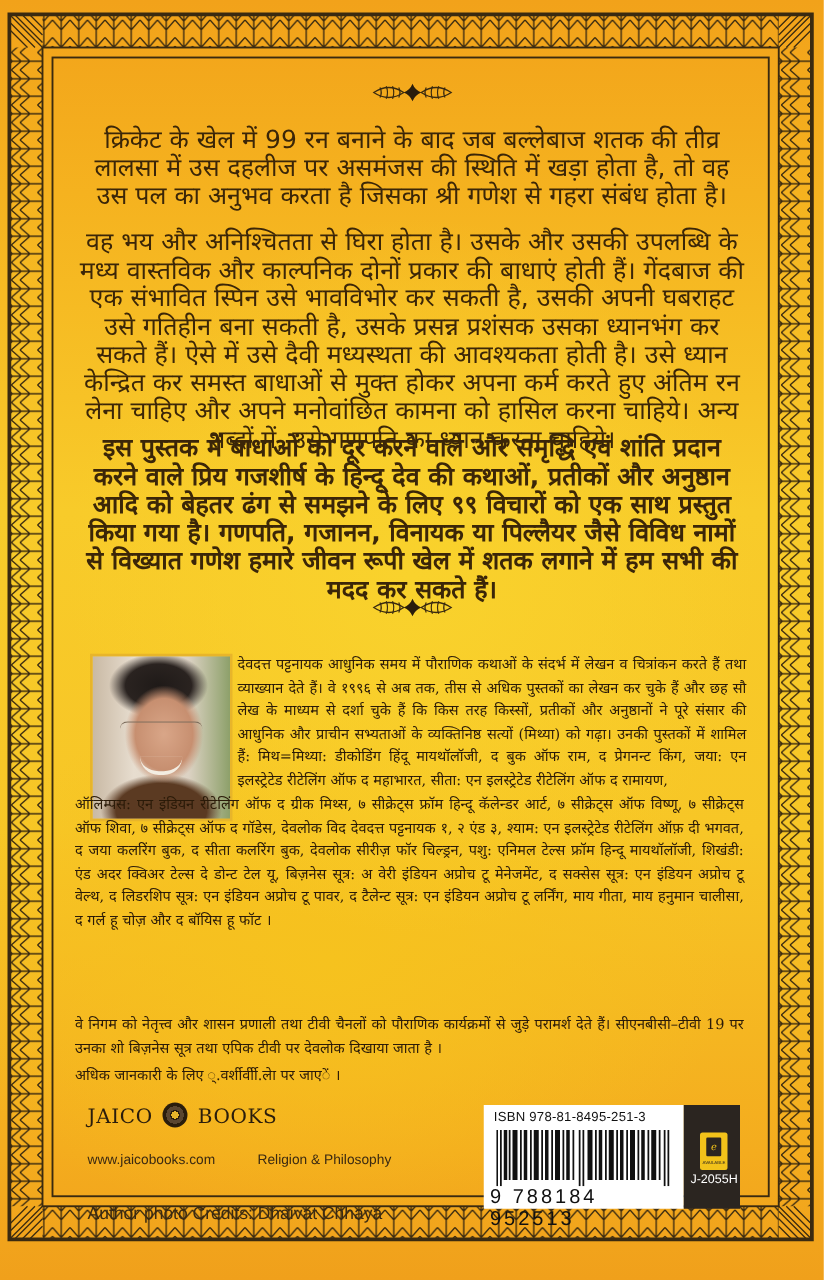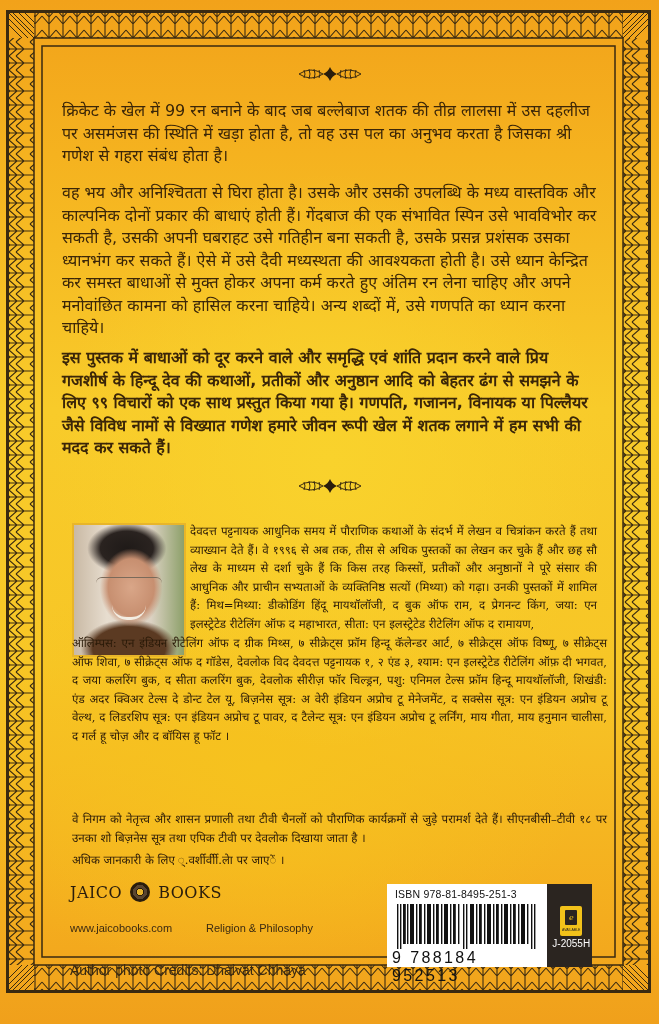--- a/index.html
+++ b/index.html
@@ -15,26 +15,26 @@
   .frame-outer {
     position:absolute; left:6px; top:10px; width:645px; height:983px;
     border:2px solid #3a2a10; box-sizing:border-box;
   }
   .ornament {
     position:absolute; left:50%; transform:translateX(-50%);
     width:70px; height:20px;
   }
   .para {
     position:absolute; left:62px; width:535px;
-    font-size:16px; line-height:22.5px; text-align:left;
+    font-size:20px; line-height:22.5px; text-align:center;
     color:#3b2608;
   }
   .para.bold { font-weight:bold; color:#3b2608; }
   .bio {
-    position:absolute; left:72px; width:535px;
+    position:absolute; left:60px; width:535px;
     font-family: "DejaVu Serif", serif;
     font-size:11.6px; line-height:18.5px; text-align:justify;
     color:#2a1a08;
   }
   .photo {
     position:absolute; left:72px; top:523px; width:110px; height:130px;
     background:
       radial-gradient(ellipse 38% 40% at 52% 48%, #d9a688 0%, #c78f70 55%, rgba(199,143,112,0) 75%),
       radial-gradient(ellipse 55% 28% at 50% 95%, #5b3a22 0%, #5b3a22 60%, rgba(91,58,34,0) 80%),
       radial-gradient(ellipse 40% 22% at 48% 18%, #1f1a18 0%, #2a2320 60%, rgba(42,35,32,0) 90%),
@@ -158,21 +158,21 @@
   <path d="M35 3 Q37 8 42 10 Q37 12 35 17 Q33 12 28 10 Q33 8 35 3 Z" fill="#2a1d0c"></path>
 </svg>
 
 <div class="photo">
   <div class="glasses"></div>
   <div class="smile"></div>
 </div>
 
 <div class="bio bio-top">देवदत्त पट्टनायक आधुनिक समय में पौराणिक कथाओं के संदर्भ में लेखन व चित्रांकन करते हैं तथा व्याख्यान देते हैं। वे १९९६ से अब तक, तीस से अधिक पुस्तकों का लेखन कर चुके हैं और छह सौ लेख के माध्यम से दर्शा चुके हैं कि किस तरह किस्सों, प्रतीकों और अनुष्ठानों ने पूरे संसार की आधुनिक और प्राचीन सभ्यताओं के व्यक्तिनिष्ठ सत्यों (मिथ्या) को गढ़ा। उनकी पुस्तकों में शामिल हैं: मिथ=मिथ्या: डीकोडिंग हिंदू मायथॉलॉजी, द बुक ऑफ राम, द प्रेगनन्ट किंग, जया: एन इलस्ट्रेटेड रीटेलिंग ऑफ द महाभारत, सीता: एन इलस्ट्रेटेड रीटेलिंग ऑफ द रामायण,</div>
 <div class="bio bio-rest" style="top:634px;">ऑलिम्पस: एन इंडियन रीटेलिंग ऑफ द ग्रीक मिथ्स, ७ सीक्रेट्स फ्रॉम हिन्दू कॅलेन्डर आर्ट, ७ सीक्रेट्स ऑफ विष्णू, ७ सीक्रेट्स ऑफ शिवा, ७ सीक्रेट्स ऑफ द गॉडेस, देवलोक विद देवदत्त पट्टनायक १, २ एंड ३, श्याम: एन इलस्ट्रेटेड रीटेलिंग ऑफ़ दी भगवत, द जया कलरिंग बुक, द सीता कलरिंग बुक, देवलोक सीरीज़ फॉर चिल्ड्रन, पशु: एनिमल टेल्स फ्रॉम हिन्दू मायथॉलॉजी, शिखंडी: एंड अदर क्विअर टेल्स दे डोन्ट टेल यू, बिज़नेस सूत्र: अ वेरी इंडियन अप्रोच टू मेनेजमेंट, द सक्सेस सूत्र: एन इंडियन अप्रोच टू वेल्थ, द लिडरशिप सूत्र: एन इंडियन अप्रोच टू पावर, द टैलेन्ट सूत्र: एन इंडियन अप्रोच टू लर्निंग, माय गीता, माय हनुमान चालीसा, द गर्ल हू चोज़ और द बॉयिस हू फॉट ।</div>
-<div class="bio" style="top:810px;">वे निगम को नेतृत्त्व और शासन प्रणाली तथा टीवी चैनलों को पौराणिक कार्यक्रमों से जुड़े परामर्श देते हैं। सीएनबीसी–टीवी १८ पर उनका शो बिज़नेस सूत्र तथा एपिक टीवी पर देवलोक दिखाया जाता है ।</div>
+<div class="bio" style="top:810px;">वे निगम को नेतृत्त्व और शासन प्रणाली तथा टीवी चैनलों को पौराणिक कार्यक्रमों से जुड़े परामर्श देते हैं। सीएनबीसी–टीवी 19 पर उनका शो बिज़नेस सूत्र तथा एपिक टीवी पर देवलोक दिखाया जाता है ।</div>
 <div class="bio" style="top:851px;">अधिक जानकारी के लिए ्.वर्शीर्वीी.लेा पर जाएें ।</div>
 
 <div class="logo">
   <span>JAICO</span>
   <span class="logo-mark"></span>
   <span>BOOKS</span>
 </div>
 <div class="small-sans" style="left:70px; top:922px;">www.jaicobooks.com</div>
 <div class="small-sans" style="left:206px; top:922px;">Religion &amp; Philosophy</div>
 <div class="small-sans" style="left:70px; top:962px; font-size:14px;">Author photo Credits: Dhaivat Chhaya</div>

